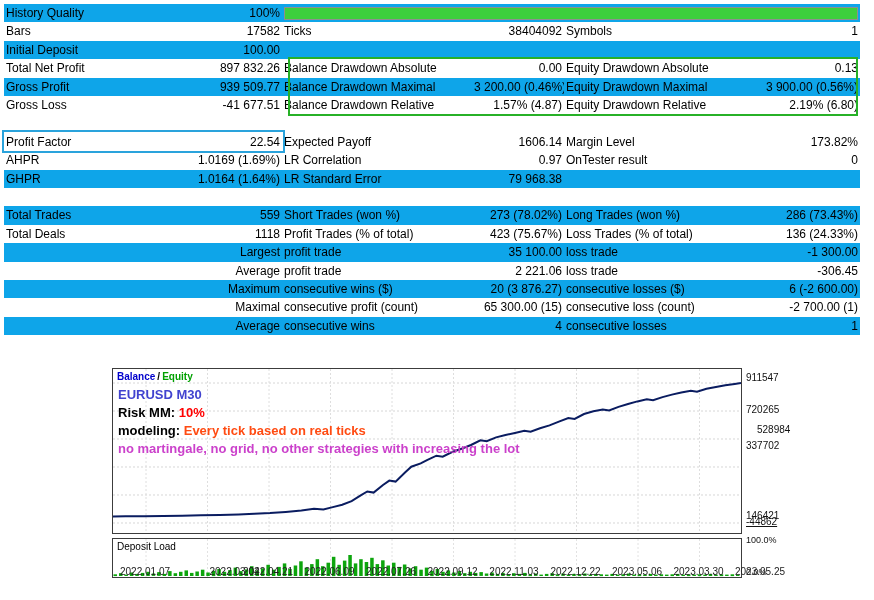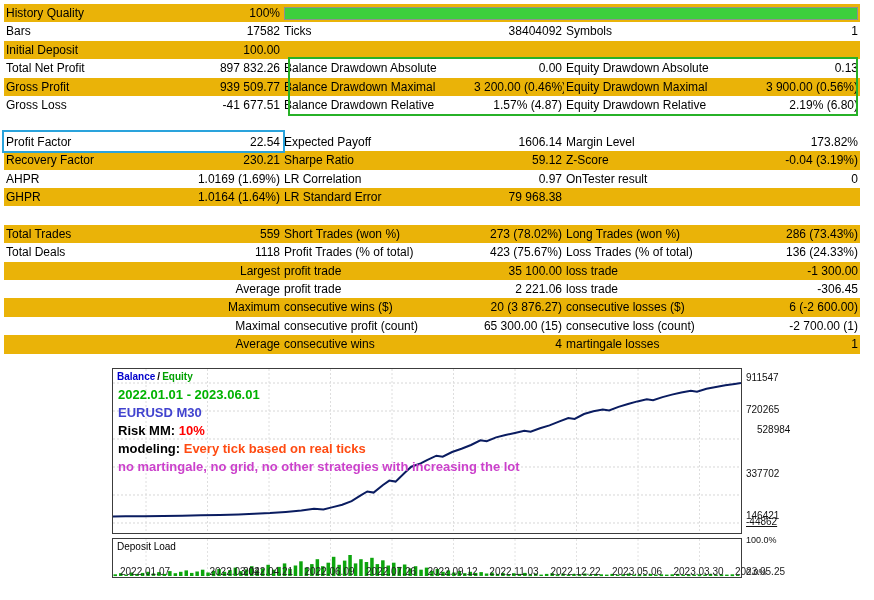--- a/index.html
+++ b/index.html
@@ -7,21 +7,21 @@
   body{width:874px;height:600px;position:relative;overflow:hidden;background:#fff;
        font-family:"Liberation Sans",sans-serif;font-size:12px;color:#000}
 
   
   table.stats{position:absolute;left:4px;top:4px;width:856px;border-collapse:collapse;table-layout:fixed}
   table.stats td{height:18.4px;line-height:18.4px;padding:0 2px;font-size:12px;white-space:nowrap;overflow:hidden}
   td.l1{padding-left:6px}
   td.l2{padding-left:18px}
   td.l3{padding-left:22px}
   td.v1,td.v2,td.v3{text-align:right}
-  tr.striped{background:#eab308}
+  tr.striped{background:#0ea5e9}
   td.blank{height:18.4px}
   .progress-wrap{height:13px;border:1px solid #8f8f8f;background:#fff;margin-right:0}
   .progress-fill{height:100%}
 
   
   .hl-box{position:absolute;pointer-events:none;border:2px solid #000}
   .hl-pf{left:2px;top:130px;width:283px;height:23px}
   .hl-dd{left:288px;top:57px;width:570px;height:59px}
 
   
@@ -102,28 +102,20 @@
         <td colspan="6" class="blank"></td>
       </tr>
       <tr>
         <td class="l1">Profit Factor</td>
         <td class="v1">22.54</td>
         <td class="l2">Expected Payoff</td>
         <td class="v2">1606.14</td>
         <td class="l3">Margin Level</td>
         <td class="v3">173.82%</td>
       </tr>
-      <tr class="striped">
-        <td class="l1">Recovery Factor</td>
-        <td class="v1">230.21</td>
-        <td class="l2">Sharpe Ratio</td>
-        <td class="v2">59.12</td>
-        <td class="l3">Z-Score</td>
-        <td class="v3">-0.04 (3.19%)</td>
-      </tr>
       <tr>
         <td class="l1">AHPR</td>
         <td class="v1">1.0169 (1.69%)</td>
         <td class="l2">LR Correlation</td>
         <td class="v2">0.97</td>
         <td class="l3">OnTester result</td>
         <td class="v3">0</td>
       </tr>
       <tr class="striped">
         <td class="l1">GHPR</td>
@@ -182,21 +174,21 @@
         <td class="l2">consecutive profit (count)</td>
         <td class="v2">65 300.00 (15)</td>
         <td class="l3">consecutive loss (count)</td>
         <td class="v3">-2 700.00 (1)</td>
       </tr>
       <tr class="striped">
         <td class="l1"></td>
         <td class="v1">Average</td>
         <td class="l2">consecutive wins</td>
         <td class="v2">4</td>
-        <td class="l3">martingale losses</td>
+        <td class="l3">consecutive losses</td>
         <td class="v3">1</td>
       </tr>
     </tbody>
 </table>
 
 <div class="hl-box hl-dd" style="border-color: rgb(39, 177, 39);"></div>
 <div class="hl-box hl-pf" style="border-color: rgb(42, 163, 220);"></div>
 
 <div class="main-panel">
   <svg width="628" height="164">
@@ -218,32 +210,31 @@
       <line x1="586.5" y1="0" x2="586.5" y2="164" stroke="#dedede" stroke-width="1" stroke-dasharray="2,2"></line>
       <polyline points="0.0,147.4 12.6,147.3 31.4,147.2 50.2,147.0 69.1,146.7 87.9,146.3 106.8,145.9 125.6,145.4 141.3,144.8 157.0,144.1 172.7,143.0 188.4,141.6 201.0,139.8 210.4,140.4 219.8,138.1 229.2,135.7 238.6,132.1 248.1,126.1 254.3,122.5 260.6,123.6 270.0,116.0 276.3,111.6 282.6,112.6 292.0,103.5 298.3,97.7 307.7,94.4 314.0,91.1 323.4,86.7 329.7,87.7 339.1,83.0 348.5,79.8 358.0,76.0 367.4,71.3 373.7,72.2 383.1,68.4 392.5,66.0 401.9,64.0 411.3,61.8 417.6,62.7 427.0,59.3 436.5,56.4 445.9,52.6 455.3,49.1 461.6,49.9 471.0,45.0 480.4,42.3 489.8,40.6 496.1,41.5 505.5,37.9 515.0,35.0 524.4,32.4 533.8,30.3 540.1,31.2 549.5,28.1 558.9,25.6 568.3,23.6 577.8,21.8 584.0,22.7 593.5,19.8 602.9,18.0 612.3,16.3 621.7,15.0 628.0,14.0" fill="none" stroke="#0a1c60" stroke-width="2"></polyline>
     </svg>
 </div>
 
 <div class="legend">
   <span style="color: rgb(0, 0, 204);">Balance</span><span class="sep">/</span><span style="color: rgb(0, 160, 0);">Equity</span>
 </div>
 
 <div class="ann-wrap">
-    <div class="ann-line"><span style="color: rgb(0, 178, 0);">2022.01.01 - 2023.06.01</span></div>
     <div class="ann-line"><span style="color: rgb(65, 67, 207);">EURUSD M30</span></div>
     <div class="ann-line"><span style="color: rgb(0, 0, 0);">Risk MM: </span><span style="color: rgb(255, 0, 0);">10%</span></div>
     <div class="ann-line"><span style="color: rgb(0, 0, 0);">modeling: </span><span style="color: rgb(255, 75, 18);">Every tick based on real ticks</span></div>
     <div class="ann-line"><span style="color: rgb(203, 65, 203);">no martingale, no grid, no other strategies with increasing the lot</span></div>
   </div>
 
 <div>
     <span class="ylab" style="top: 372px;">911547</span>
     <span class="ylab" style="top: 404px;">720265</span>
     <span class="ylab" style="top: 424px; padding-left: 11px;">528984</span>
-    <span class="ylab" style="top: 468px;">337702</span>
+    <span class="ylab" style="top: 440px;">337702</span>
     <span class="ylab" style="top: 488px; margin-top: 22px;">146421</span>
     <span class="ylab" style="top: 516px; text-decoration: underline;">-44862</span>
   </div>
 
 <div class="sub-panel">
   <svg width="628" height="38">
       <line x1="33" y1="0" x2="33" y2="38" stroke="#e2e2e2" stroke-width="1" stroke-dasharray="2,2"></line>
       <line x1="94.5" y1="0" x2="94.5" y2="38" stroke="#e2e2e2" stroke-width="1" stroke-dasharray="2,2"></line>
       <line x1="156" y1="0" x2="156" y2="38" stroke="#e2e2e2" stroke-width="1" stroke-dasharray="2,2"></line>
       <line x1="217.5" y1="0" x2="217.5" y2="38" stroke="#e2e2e2" stroke-width="1" stroke-dasharray="2,2"></line>

